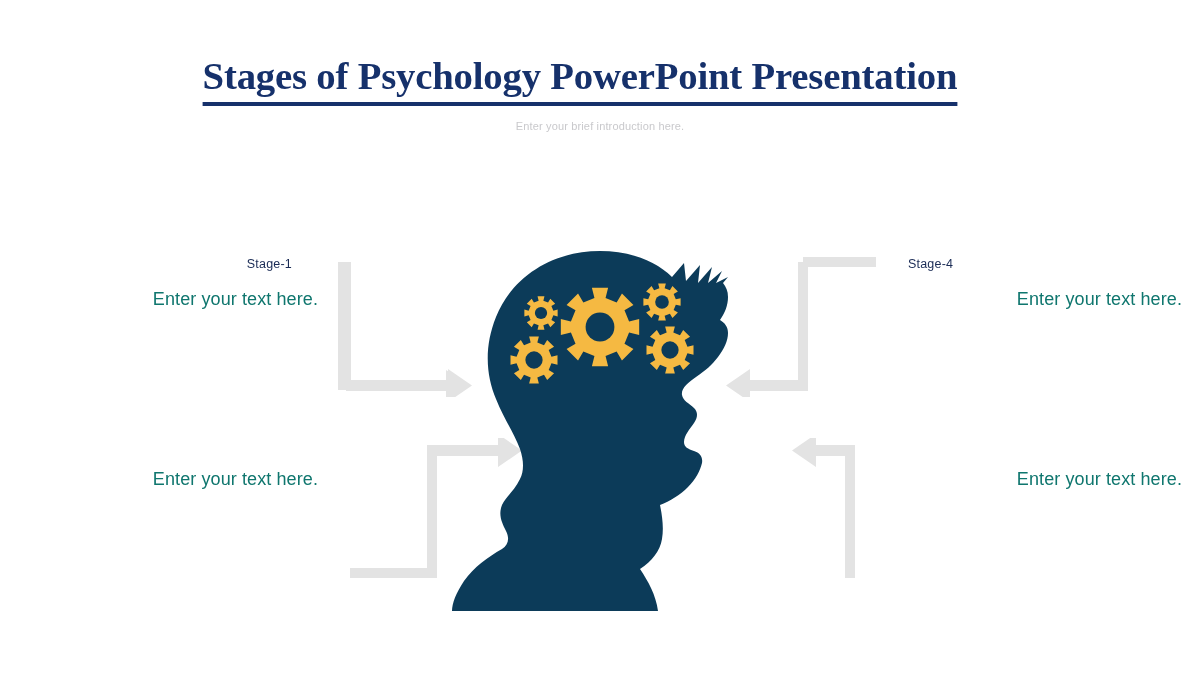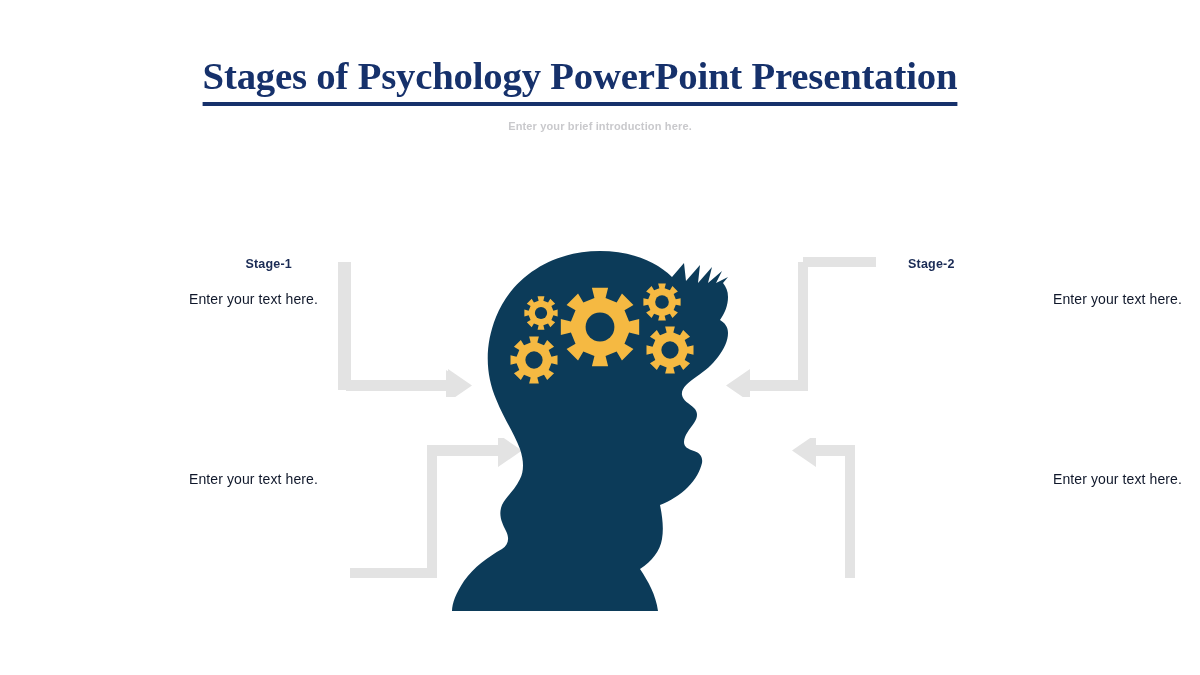--- a/index.html
+++ b/index.html
@@ -41,38 +41,37 @@
   }
   #slide-subtitle {
     position: absolute;
     left: 0;
     top: 120px;
     width: 1200px;
     text-align: center;
     font-size: 11px;
     letter-spacing: 0.15px;
     color: #c9c9cc;
-    font-weight: bold;
   }
 
   
   .stage-block {
     position: absolute;
     width: 300px;
   }
   .stage-label {
     font-size: 12.5px;
-    font-weight: bold;
+    font-weight: normal;
     color: #1a2b55;
     letter-spacing: 0.2px;
     line-height: 16px;
   }
   .stage-text {
-    font-size: 14px;
-    color: #0f172a;
+    font-size: 18px;
+    color: #0f766e;
     line-height: 26px;
     margin-top: 14px;
     letter-spacing: 0.1px;
   }
   .stage-left  { text-align: right; }
   .stage-right { text-align: left; }
   .stage-left .stage-label  { padding-right: 26px; }
   .stage-right .stage-label { padding-left: 26px; }
   .stage-left .stage-text   { text-align: right; }
   .stage-right .stage-text  { text-align: right; }
@@ -114,21 +113,21 @@
   <div id="stage-1-block" class="stage-block stage-left">
     <div class="stage-label">Stage-1</div>
     <div class="stage-text">Enter your text here.</div>
   </div>
 
   <div id="stage-2-block" class="stage-block stage-left">
     <div class="stage-text">Enter your text here.</div>
   </div>
 
   <div id="stage-3-block" class="stage-block stage-right">
-    <div class="stage-label">Stage-2</div>
+    <div class="stage-label">Stage-4</div>
     <div class="stage-text">Enter your text here.</div>
   </div>
 
   <div id="stage-4-block" class="stage-block stage-right">
     <div class="stage-text">Enter your text here.</div>
   </div>
 
   <svg id="connector-1" class="connector" width="140" height="145" viewBox="0 0 140 145">
     <path d="M8 10 L8 128 L108 128 L108 118 L132 133 L108 148 L108 138 L-2 138 L-2 10 Z" fill="#e3e3e3"></path>
     <path d="M3 10 L13 10 L13 133 L3 133 Z" fill="#e3e3e3"></path>

